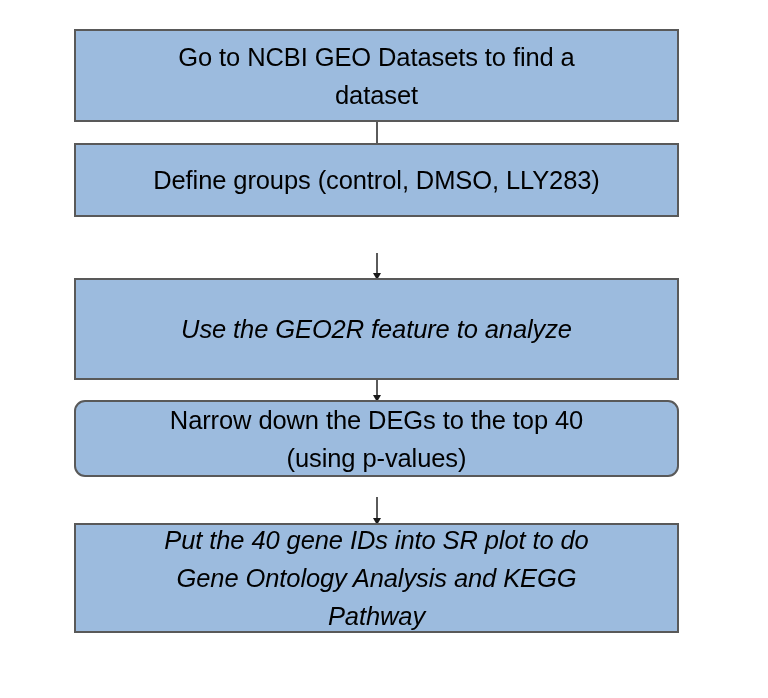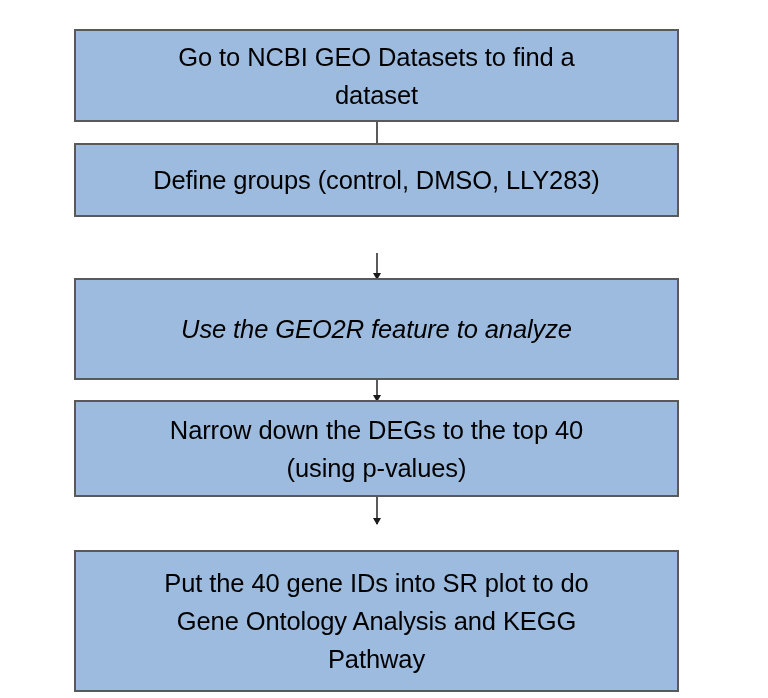--- a/index.html
+++ b/index.html
@@ -41,22 +41,22 @@
     font-size: 25.5px;
     line-height: 38px;
     font-weight: 400;
     white-space: pre-line;
     letter-spacing: -0.1px;
   }
   
   .node-1 { top: 29px;  height: 93px; }
   .node-2 { top: 132px; height: 74px; margin-top: 11px; }
   .node-3 { top: 278px; height: 102px; font-style: italic; }
-  .node-4 { top: 400px; height: 97px;  }
-  .node-5 { top: 550px; height: 142px; }
+  .node-4 { top: 400px; height: 77px; border-radius: 11px;  }
+  .node-5 { top: 523px; height: 110px; font-style: italic; }
 
   
   .connector {
     position: absolute;
     left: 375px;
     width: 4px;
   }
   .connector .stem {
     position: absolute;
     left: 1px;

